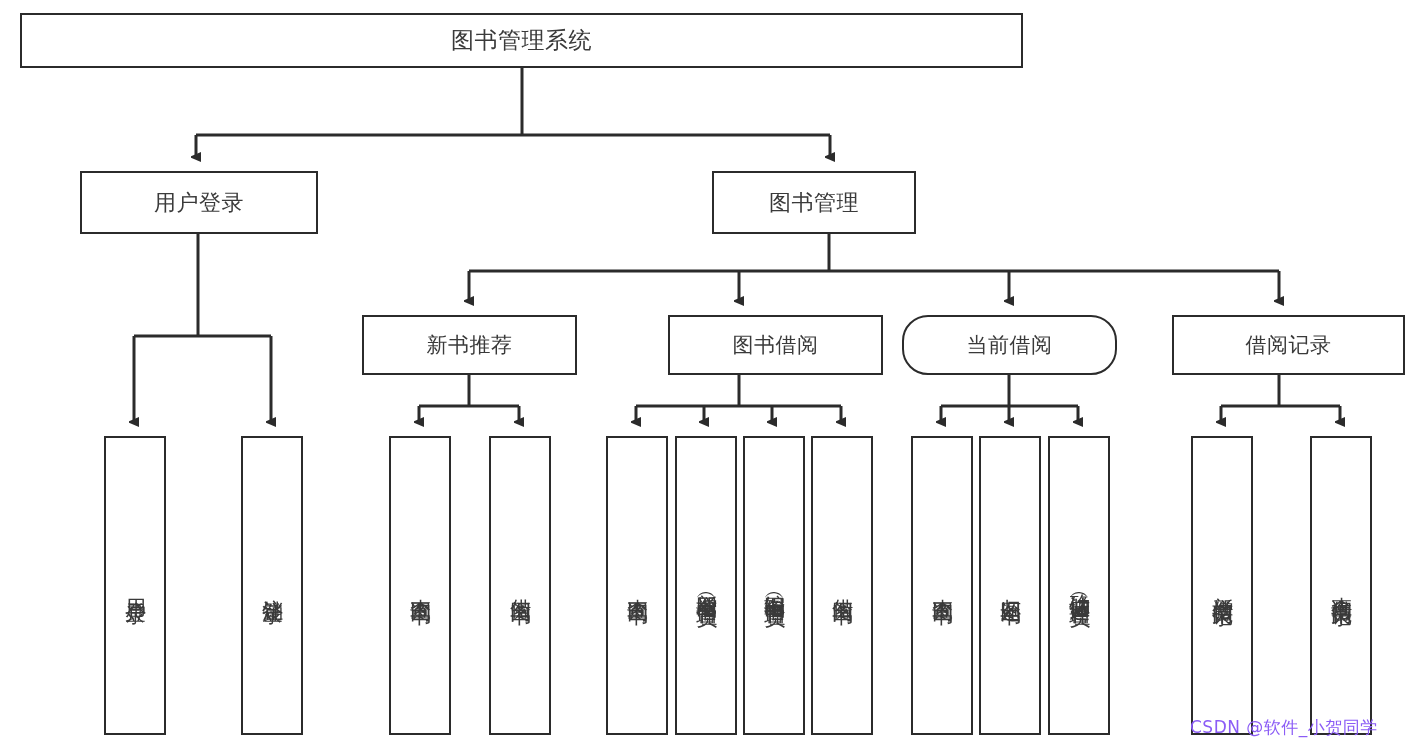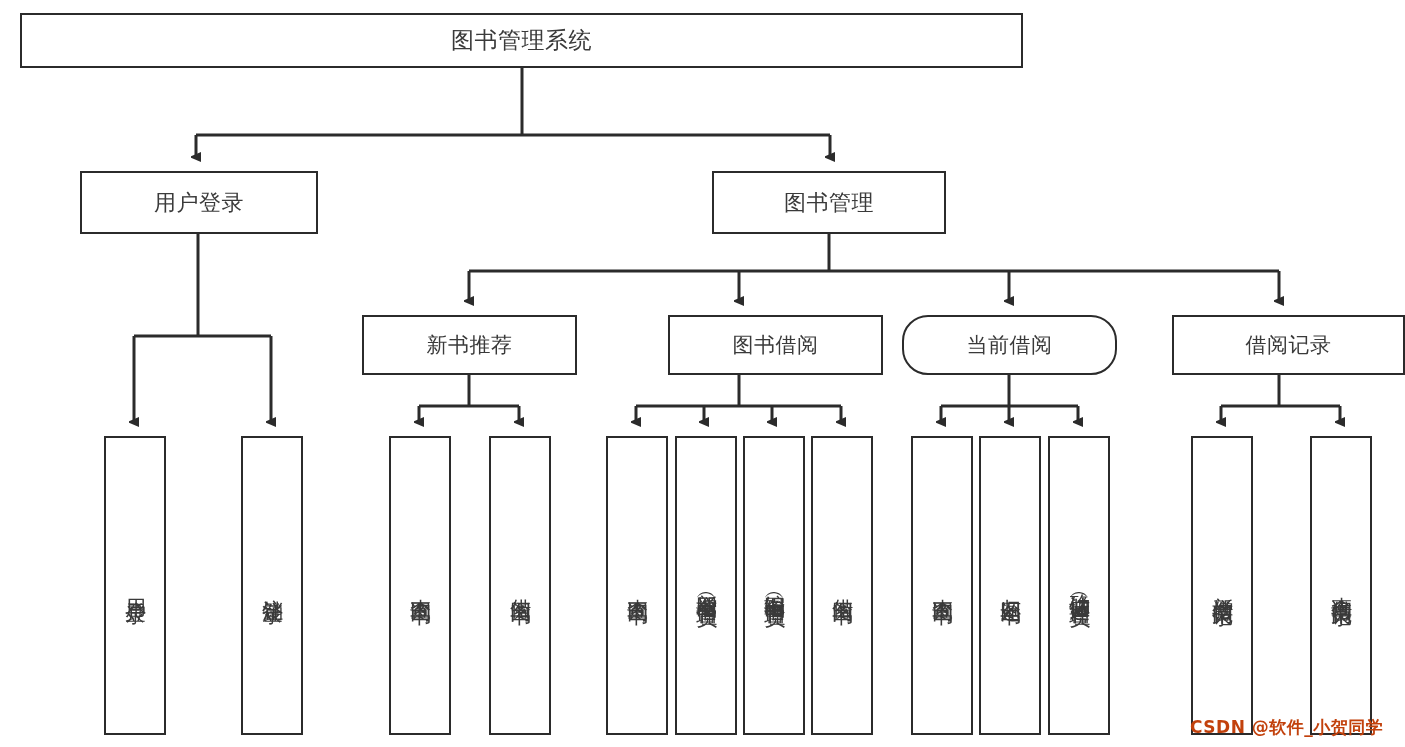--- a/index.html
+++ b/index.html
@@ -57,26 +57,25 @@
   }
   .node-leaf .node-label {
     writing-mode: vertical-rl;
     text-orientation: upright;
     line-height: 1.02;
     letter-spacing: 2px;
     white-space: nowrap;
   }
   .watermark {
     position: absolute;
-    color: #c2410c;
+    color: #8b5cf6;
     font-size: 17px;
     letter-spacing: 0.5px;
     z-index: 5;
     white-space: nowrap;
-    font-weight: bold;
   }
 </style>
 </head>
 <body>
 
 <div id="diagram-canvas">
 
   <svg id="connector-layer" viewBox="0 0 1405 747" width="1405" height="747" aria-hidden="true">
     <defs>
       <marker id="arrowhead" markerWidth="10" markerHeight="10" refX="3" refY="5" orient="auto" markerUnits="userSpaceOnUse">
@@ -128,21 +127,21 @@
   </svg>
 
   <div class="node node-root" style="left:20px; top:13px; width:1003px; height:55px;">
     <span class="node-label">图书管理系统</span>
   </div>
 
   <div class="node node-l1" style="left:80px; top:171px; width:238px; height:63px;">
     <span class="node-label">用户登录</span>
   </div>
 
-  <div class="node node-l1" style="left:712px; top:171px; width:234px; height:63px;">
+  <div class="node node-l1" style="left:712px; top:171px; width:204px; height:63px;">
     <span class="node-label">图书管理</span>
   </div>
 
   <div class="node node-l2" style="left:362px; top:315px; width:215px; height:60px;">
     <span class="node-label">新书推荐</span>
   </div>
 
   <div class="node node-l2" style="left:668px; top:315px; width:215px; height:60px;">
     <span class="node-label">图书借阅</span>
   </div>

